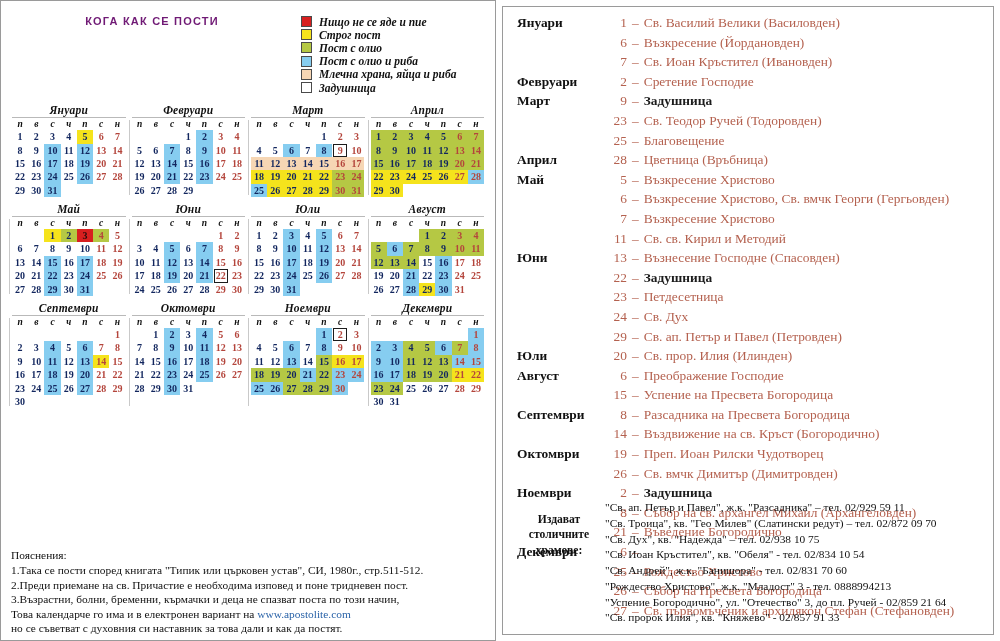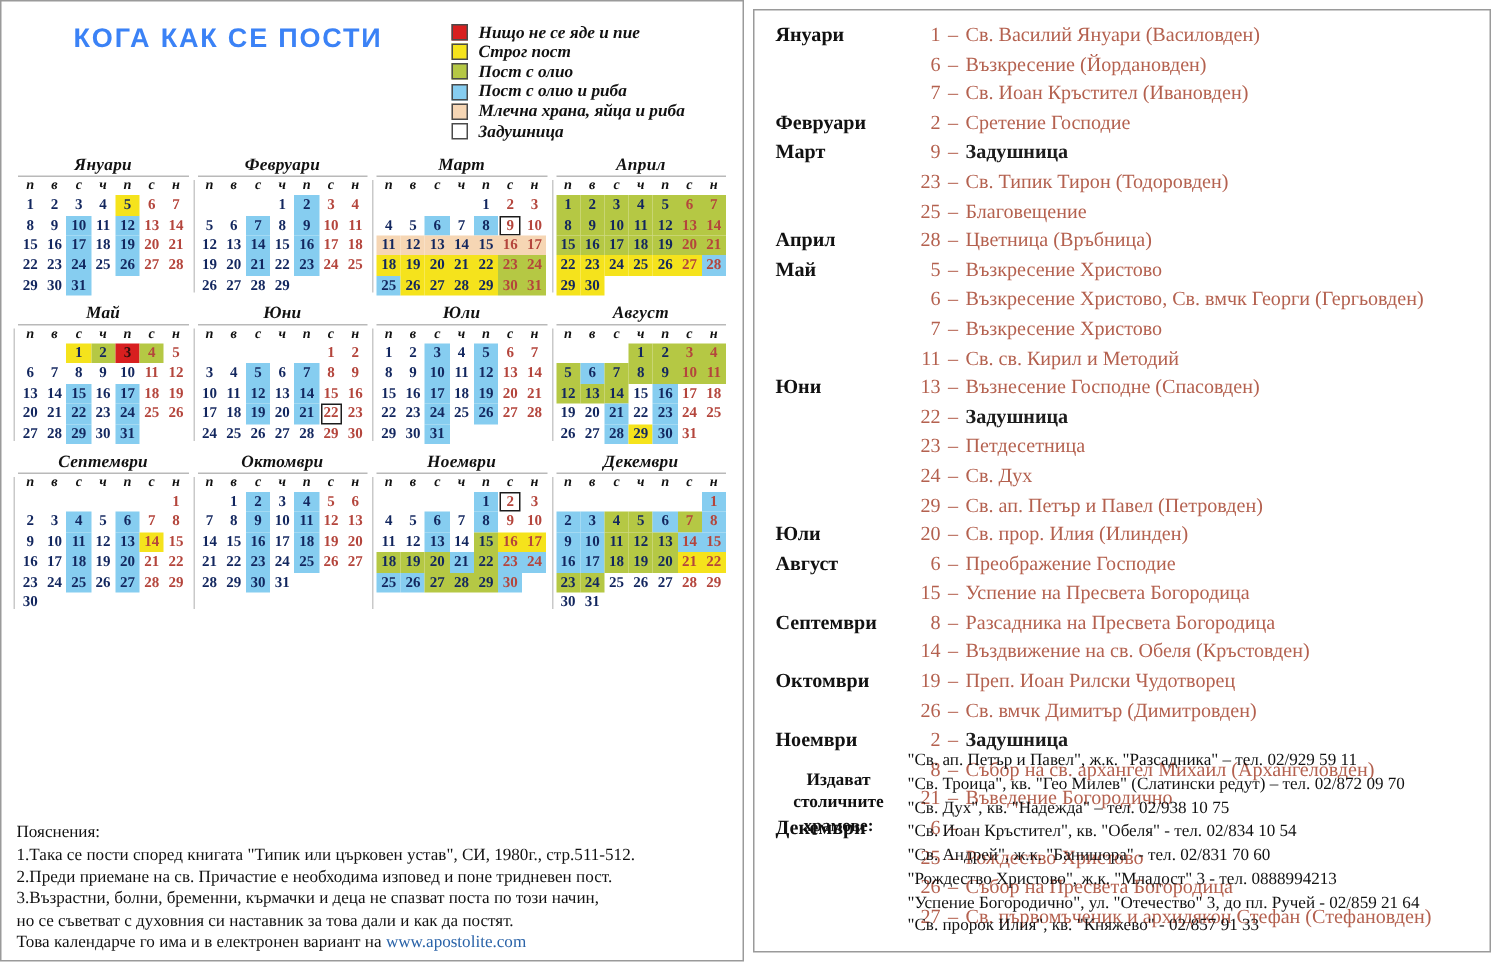--- a/index.html
+++ b/index.html
@@ -34,21 +34,21 @@
   
   .head-row { display:flex; align-items:flex-start; }
   .head-title { width:286px; text-align:center; padding-top:4px; }
   .year {
     font-family:"Liberation Sans", sans-serif;
     font-size:27px; font-weight:bold; color:#14834a;
     letter-spacing:1px; line-height:1.05;
   }
   .subtitle {
     font-family:"Liberation Sans", sans-serif;
-    font-size:18px; font-weight:bold; color:#3b82f6;
+    font-size:11px; font-weight:bold; color:#701a75;
     letter-spacing:1.2px; margin-top:4px;
   }
 
   
   .legend { margin-left:6px; padding-top:8px; }
   .legend-row { display:flex; align-items:center; height:13.2px; }
   .swatch {
     width:11px; height:11px; margin-right:7px;
     border:1px solid #4a4a4a; flex:0 0 auto;
   }
@@ -750,33 +750,33 @@
             <div class="day">31</div>
           </div>
         </div>
       </div>
 
     <div class="notes">
       <div class="nt">Пояснения:</div>
       <div class="nt">1.Така се пости според книгата "Типик или църковен устав", СИ, 1980г., стр.511-512.</div>
       <div class="nt">2.Преди приемане на св. Причастие е необходима изповед и поне тридневен пост.</div>
       <div class="nt">3.Възрастни, болни, бременни, кърмачки и деца не спазват поста по този начин,</div>
+      <div class="nt"><span>Това календарче го има и в електронен вариант на </span><span class="link">www.apostolite.com</span></div>
       <div class="nt">но се съветват с духовния си наставник за това дали и как да постят.</div>
-      <div class="nt"><span>Това календарче го има и в електронен вариант на </span><span class="link">www.apostolite.com</span></div>
     </div>
   </div>
 
   <div class="panel-right">
     <div class="panel-right-inner">
       <div class="feast-list" id="feasts">
           <div class="feast-row">
             <div class="f-month">Януари</div>
             <div class="f-day">1</div>
             <div class="f-dash">–</div>
-            <div class="f-name">Св. Василий Януари (Василовден)</div>
+            <div class="f-name">Св. Василий Велики (Василовден)</div>
           </div>
           <div class="feast-row">
             <div class="f-month"></div>
             <div class="f-day">6</div>
             <div class="f-dash">–</div>
             <div class="f-name">Възкресение (Йордановден)</div>
           </div>
           <div class="feast-row">
             <div class="f-month"></div>
             <div class="f-day">7</div>
@@ -792,21 +792,21 @@
           <div class="feast-row">
             <div class="f-month">Март</div>
             <div class="f-day">9</div>
             <div class="f-dash">–</div>
             <div class="f-name bold">Задушница</div>
           </div>
           <div class="feast-row">
             <div class="f-month"></div>
             <div class="f-day">23</div>
             <div class="f-dash">–</div>
-            <div class="f-name">Св. Типик Тирон (Тодоровден)</div>
+            <div class="f-name">Св. Теодор Ручей (Тодоровден)</div>
           </div>
           <div class="feast-row">
             <div class="f-month"></div>
             <div class="f-day">25</div>
             <div class="f-dash">–</div>
             <div class="f-name">Благовещение</div>
           </div>
           <div class="feast-row">
             <div class="f-month">Април</div>
             <div class="f-day">28</div>
@@ -888,21 +888,21 @@
           <div class="feast-row">
             <div class="f-month">Септември</div>
             <div class="f-day">8</div>
             <div class="f-dash">–</div>
             <div class="f-name">Разсадника на Пресвета Богородица</div>
           </div>
           <div class="feast-row">
             <div class="f-month"></div>
             <div class="f-day">14</div>
             <div class="f-dash">–</div>
-            <div class="f-name">Въздвижение на св. Обеля (Кръстовден)</div>
+            <div class="f-name">Въздвижение на св. Кръст (Богородично)</div>
           </div>
           <div class="feast-row">
             <div class="f-month">Октомври</div>
             <div class="f-day">19</div>
             <div class="f-dash">–</div>
             <div class="f-name">Преп. Иоан Рилски Чудотворец</div>
           </div>
           <div class="feast-row">
             <div class="f-month"></div>
             <div class="f-day">26</div>

